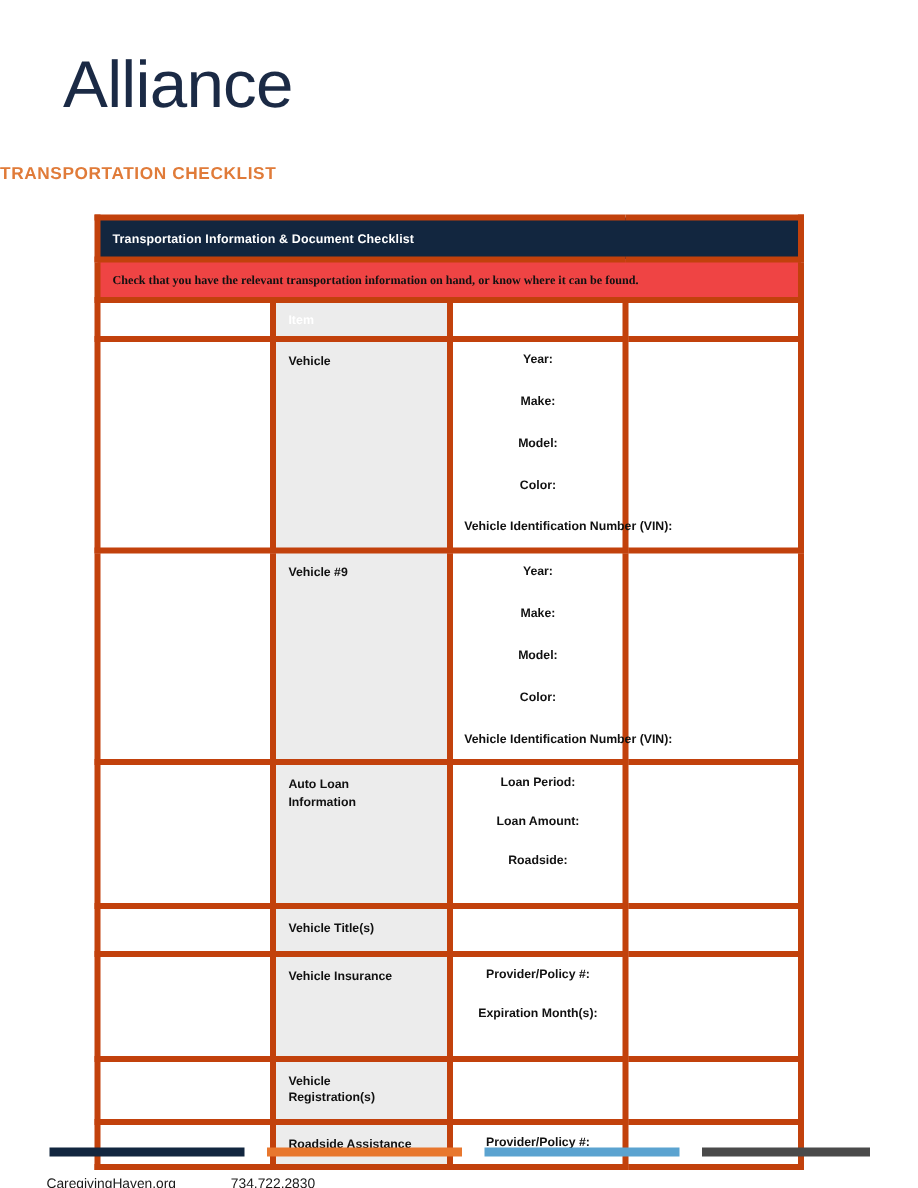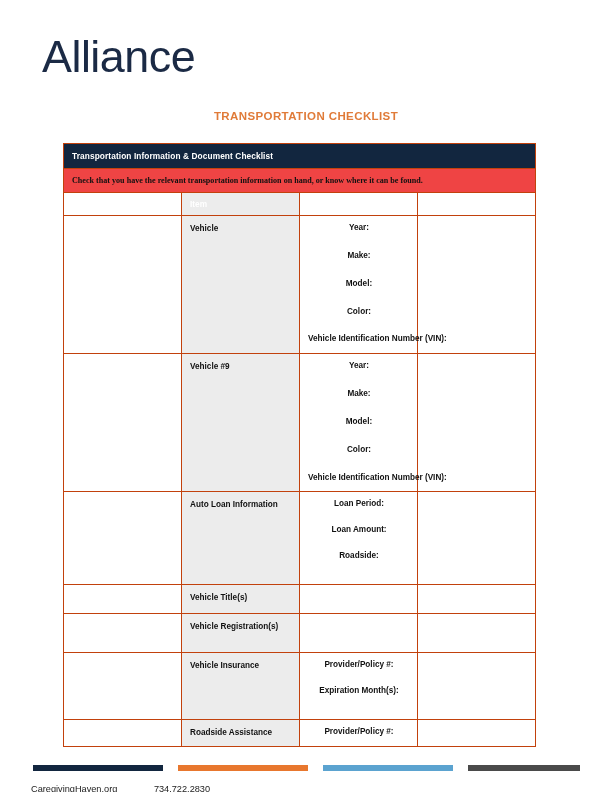--- a/index.html
+++ b/index.html
@@ -48,38 +48,38 @@
     transform: scaleX(1.02);
     transform-origin: left top;
   }
 
   
   .page-title {
     position: absolute;
     left: 0;
     right: 0;
     top: 110px;
-    text-align: center;
+    text-align: left;
     font-size: 11.5px;
     font-weight: bold;
     letter-spacing: 0.4px;
     color: #e07b39;
   }
 
   
   .checklist {
     position: absolute;
     left: 63px;
     top: 143px;
     width: 473px;
     border-collapse: collapse;
     table-layout: fixed;
   }
   .checklist td, .checklist th {
-    border: 1px solid #c2410c;
+    border: 4px solid #c2410c;
     padding: 0;
     vertical-align: top;
   }
 
   .band-title td {
     background: #12263f;
     color: #ffffff;
     font-size: 8.3px;
     font-weight: bold;
     padding: 7px 8px 7px 8px;
@@ -270,44 +270,44 @@
       <td class="c-loc">
           <div class="cell-empty"></div>
         </td>
     </tr>
 
     <tr>
       <td class="c-check">
           <div class="cell-empty"></div>
         </td>
       <td class="c-item">
-        <div class="item-label">Vehicle Registration(s)</div>
-      </td>
-      <td class="c-notes">
-        <div class="notes-list">
-            <div style="height:24px"></div>
-          </div>
-      </td>
-      <td class="c-loc">
-          <div class="cell-empty"></div>
-        </td>
-    </tr>
-
-    <tr>
-      <td class="c-check">
-          <div class="cell-empty"></div>
-        </td>
-      <td class="c-item">
         <div class="item-label">Vehicle Insurance</div>
       </td>
       <td class="c-notes">
         <div class="notes-list notes-tight">
           <div class="notes-line">Provider/Policy #:</div>
           <div class="notes-line">Expiration Month(s):</div>
         </div>
+      </td>
+      <td class="c-loc">
+          <div class="cell-empty"></div>
+        </td>
+    </tr>
+
+    <tr>
+      <td class="c-check">
+          <div class="cell-empty"></div>
+        </td>
+      <td class="c-item">
+        <div class="item-label">Vehicle Registration(s)</div>
+      </td>
+      <td class="c-notes">
+        <div class="notes-list">
+            <div style="height:24px"></div>
+          </div>
       </td>
       <td class="c-loc">
           <div class="cell-empty"></div>
         </td>
     </tr>
 
     <tr>
       <td class="c-check">
           <div class="cell-empty"></div>
         </td>

